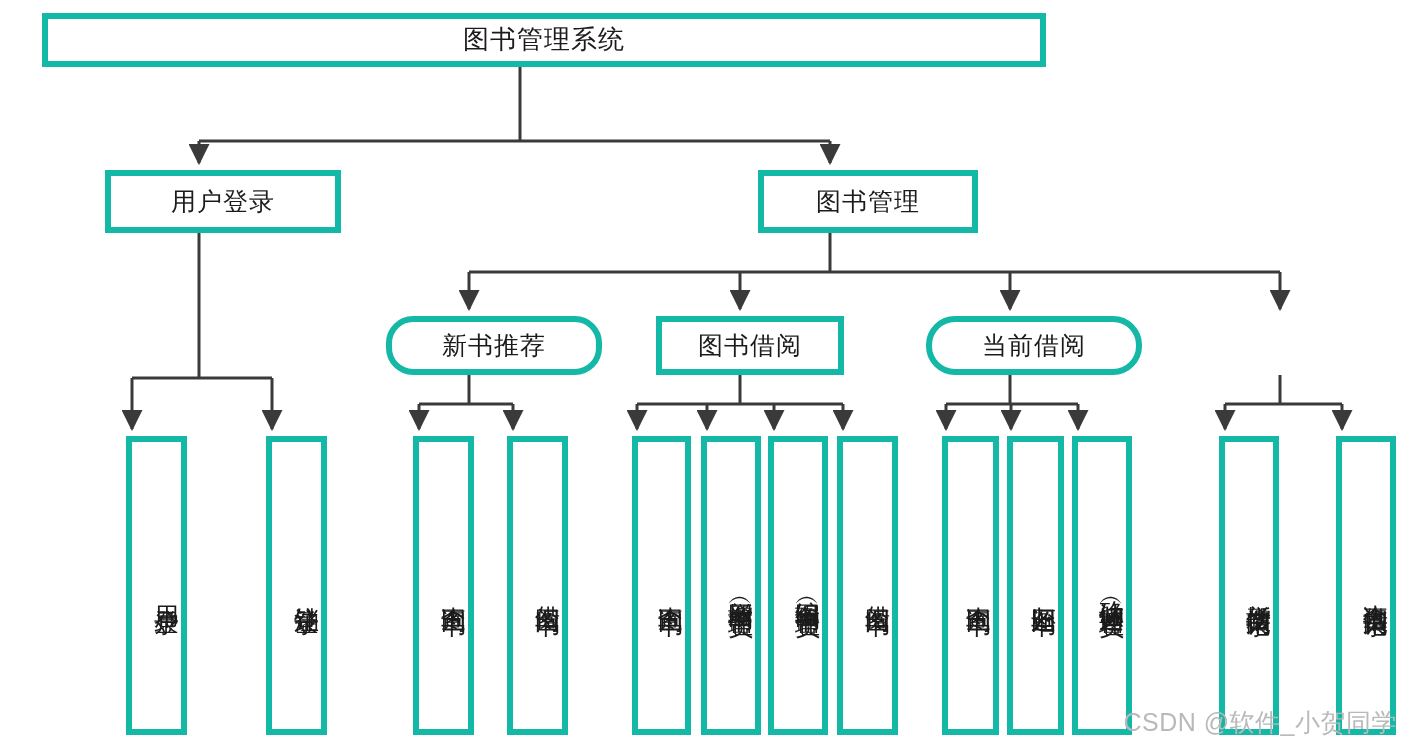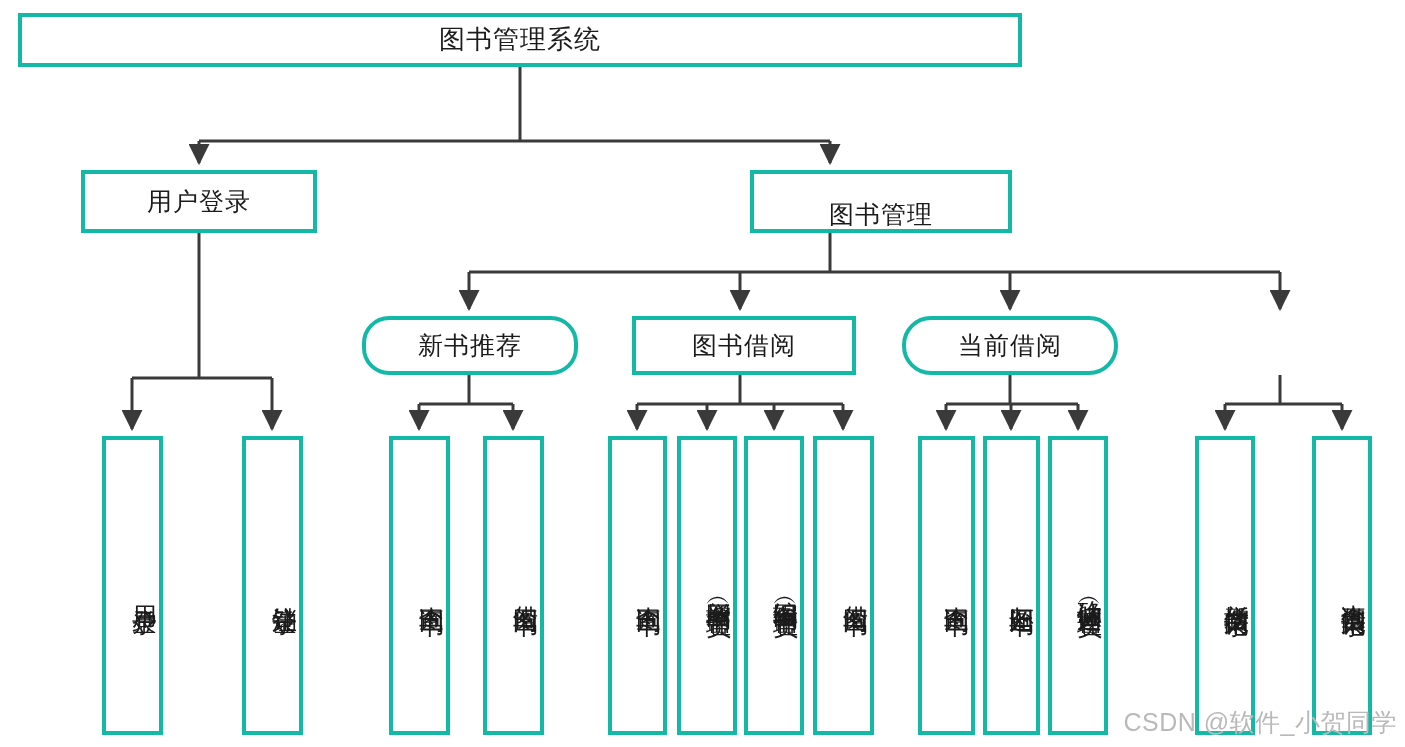--- a/index.html
+++ b/index.html
@@ -22,25 +22,26 @@
     left: 0;
     top: 0;
     width: 1405px;
     height: 747px;
     pointer-events: none;
   }
   .node {
     position: absolute;
     box-sizing: border-box;
     background: #ffffff;
-    border: 4px solid #14b8a6;
+    border: 6px solid #14b8a6;
     display: flex;
     align-items: center;
     justify-content: center;
     color: #1b1b1b;
+    margin-left: 24px;
   }
   .node.horiz {
     font-size: 25px;
     letter-spacing: 1px;
     line-height: 1.15;
     white-space: nowrap;
   }
   .node.vert {
     font-size: 25px;
     letter-spacing: 2px;
@@ -124,28 +125,28 @@
     </g>
   </svg>
 
   <div class="node horiz root" style="left:18px;top:13px;width:1004px;height:54px;">
     <span>图书管理系统</span>
   </div>
 
   <div class="node horiz" style="left:81px;top:170px;width:236px;height:63px;">
     <span>用户登录</span>
   </div>
-  <div class="node horiz" style="left:750px;top:170px;width:262px;height:63px;align-items:flex-end;">
+  <div class="node horiz" style="left:734px;top:170px;width:220px;height:63px;">
     <span>图书管理</span>
   </div>
 
   <div class="node horiz" style="left:362px;top:316px;width:216px;height:59px;border-radius:27px;">
     <span>新书推荐</span>
   </div>
-  <div class="node horiz" style="left:632px;top:316px;width:224px;height:59px;">
+  <div class="node horiz" style="left:632px;top:316px;width:188px;height:59px;">
     <span>图书借阅</span>
   </div>
   <div class="node horiz" style="left:902px;top:316px;width:216px;height:59px;border-radius:29px;">
     <span>当前借阅</span>
   </div>
 
   <div class="node vert" style="left:102px;top:436px;width:61px;height:299px;">
     <span class="vtext">用户登录</span>
   </div>
   <div class="node vert" style="left:242px;top:436px;width:61px;height:299px;">

